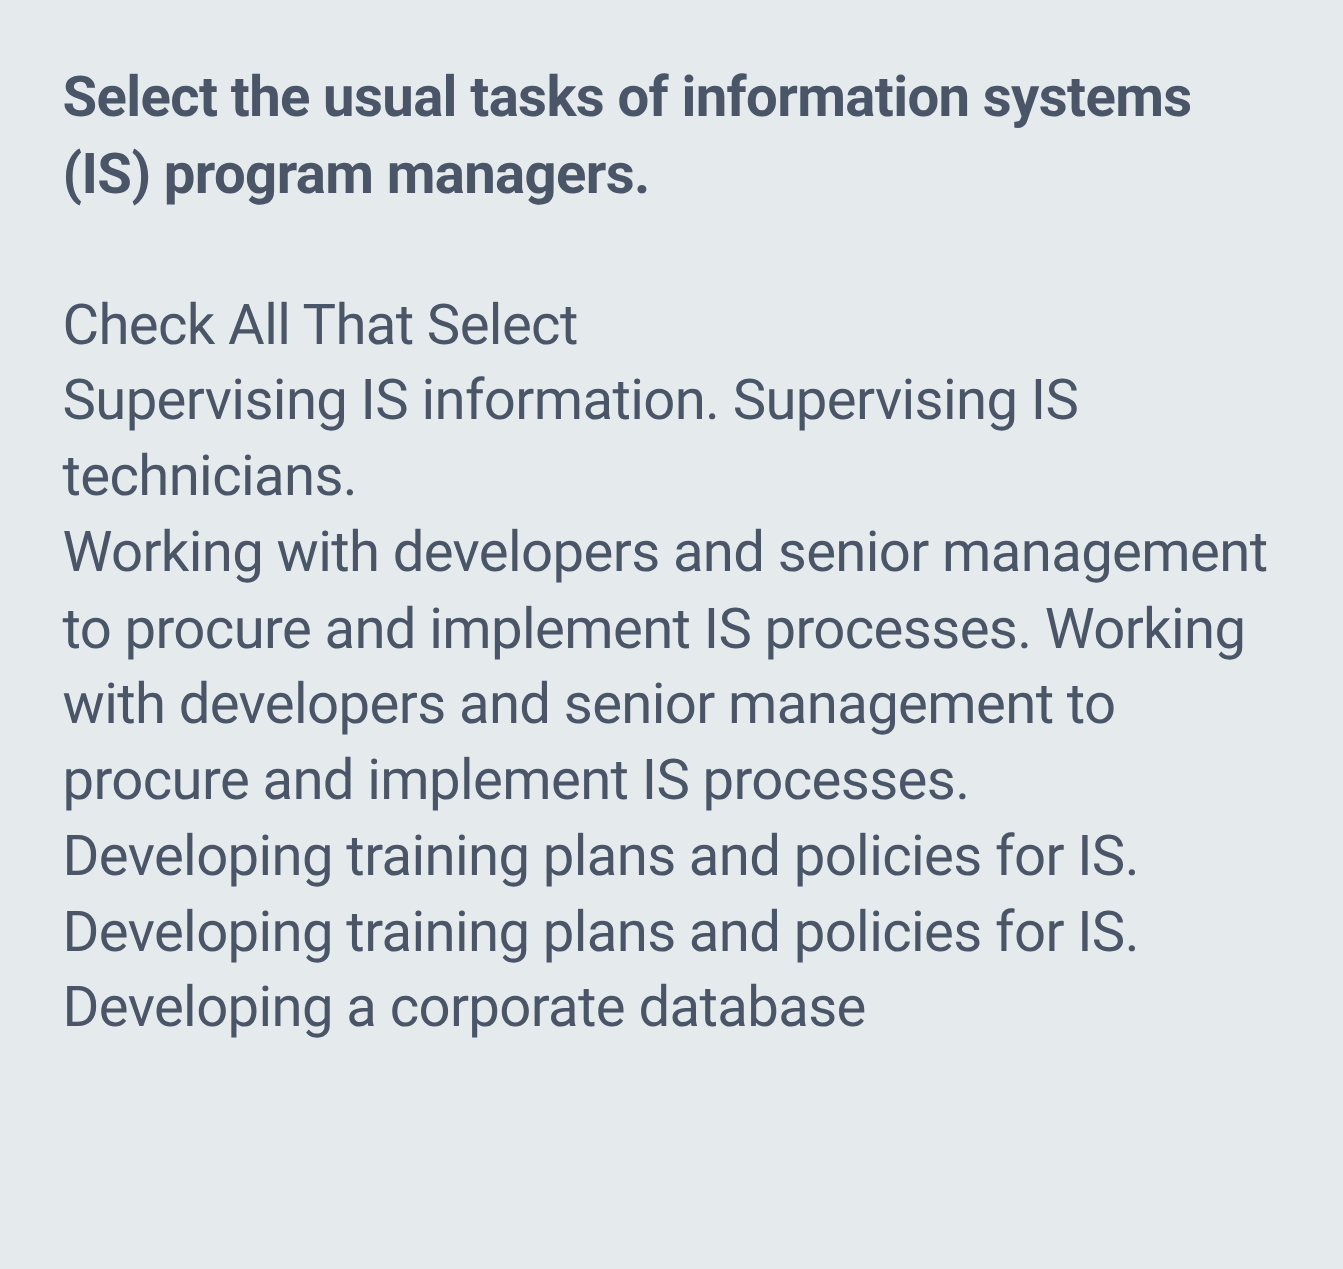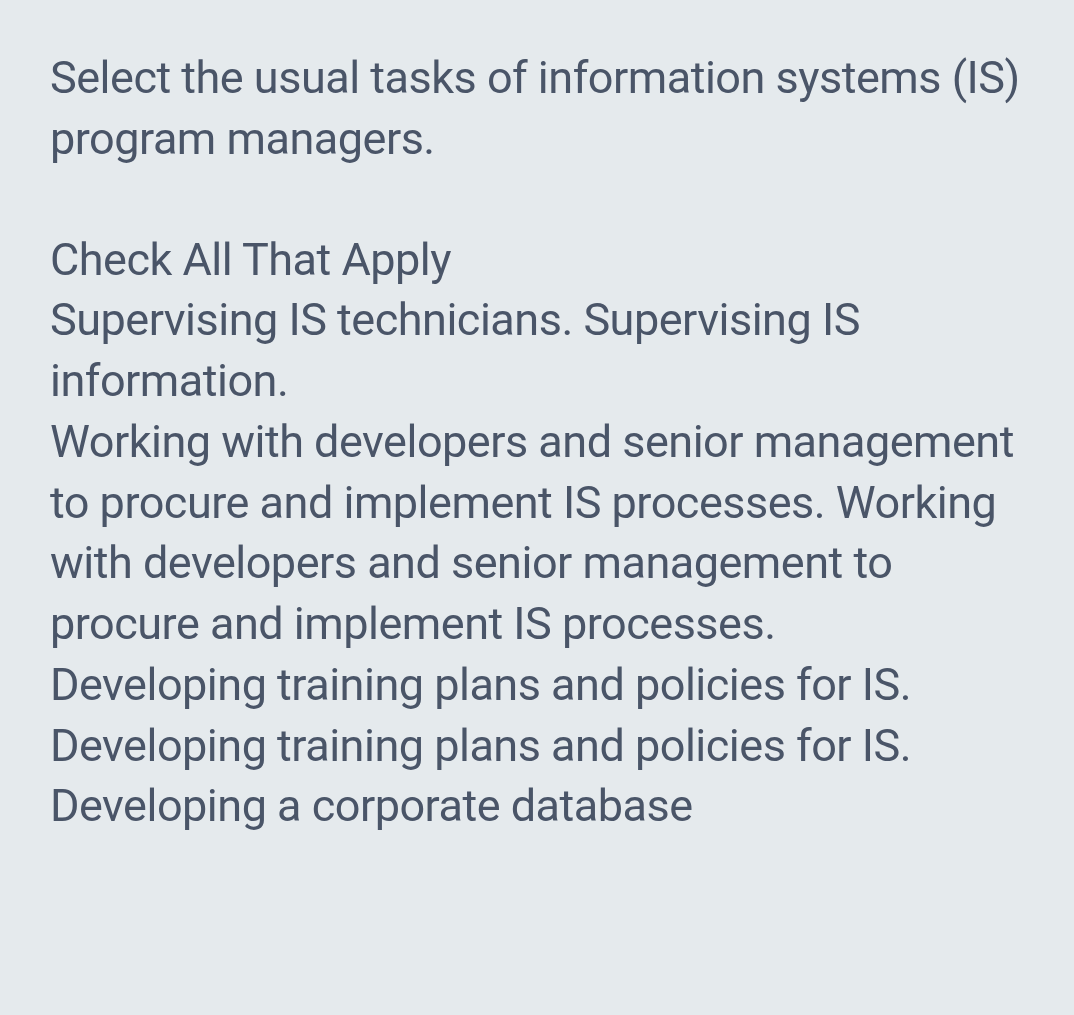--- a/index.html
+++ b/index.html
@@ -11,21 +11,21 @@
       background-color: #e5eaed;
       width: 1074px;
       height: 1015px;
       font-family: -apple-system, BlinkMacSystemFont, "Segoe UI", Roboto, Helvetica, Arial, sans-serif;
       color: #4a5568;
       padding: 48px 48px 48px 50px;
     }
     .question-text {
       font-size: 45px;
       line-height: 1.35;
-      font-weight: 400;
+      font-weight: 700;
       letter-spacing: -0.5px;
     }
     .spacer {
       height: 60px;
     }
     .check-all-label {
       font-size: 45px;
       line-height: 1.35;
       font-weight: 400;
       letter-spacing: -0.5px;
@@ -37,18 +37,18 @@
       letter-spacing: -0.5px;
     }
   </style>
 </head>
 <body>
 
 <div class="question-text">Select the usual tasks of information systems (IS) program managers.</div>
 
 <div class="spacer"></div>
 
-<div class="check-all-label">Check All That Apply</div>
+<div class="check-all-label">Check All That Select</div>
 
-<div class="option"> Supervising IS technicians. Supervising IS information.</div>
+<div class="option"> Supervising IS information. Supervising IS technicians.</div>
 <div class="option"> Working with developers and senior management to procure and implement IS processes. Working with developers and senior management to procure and implement IS processes.</div>
 <div class="option"> Developing training plans and policies for IS. Developing training plans and policies for IS.</div>
 <div class="option"> Developing a corporate database</div>
 
 </body></html>

